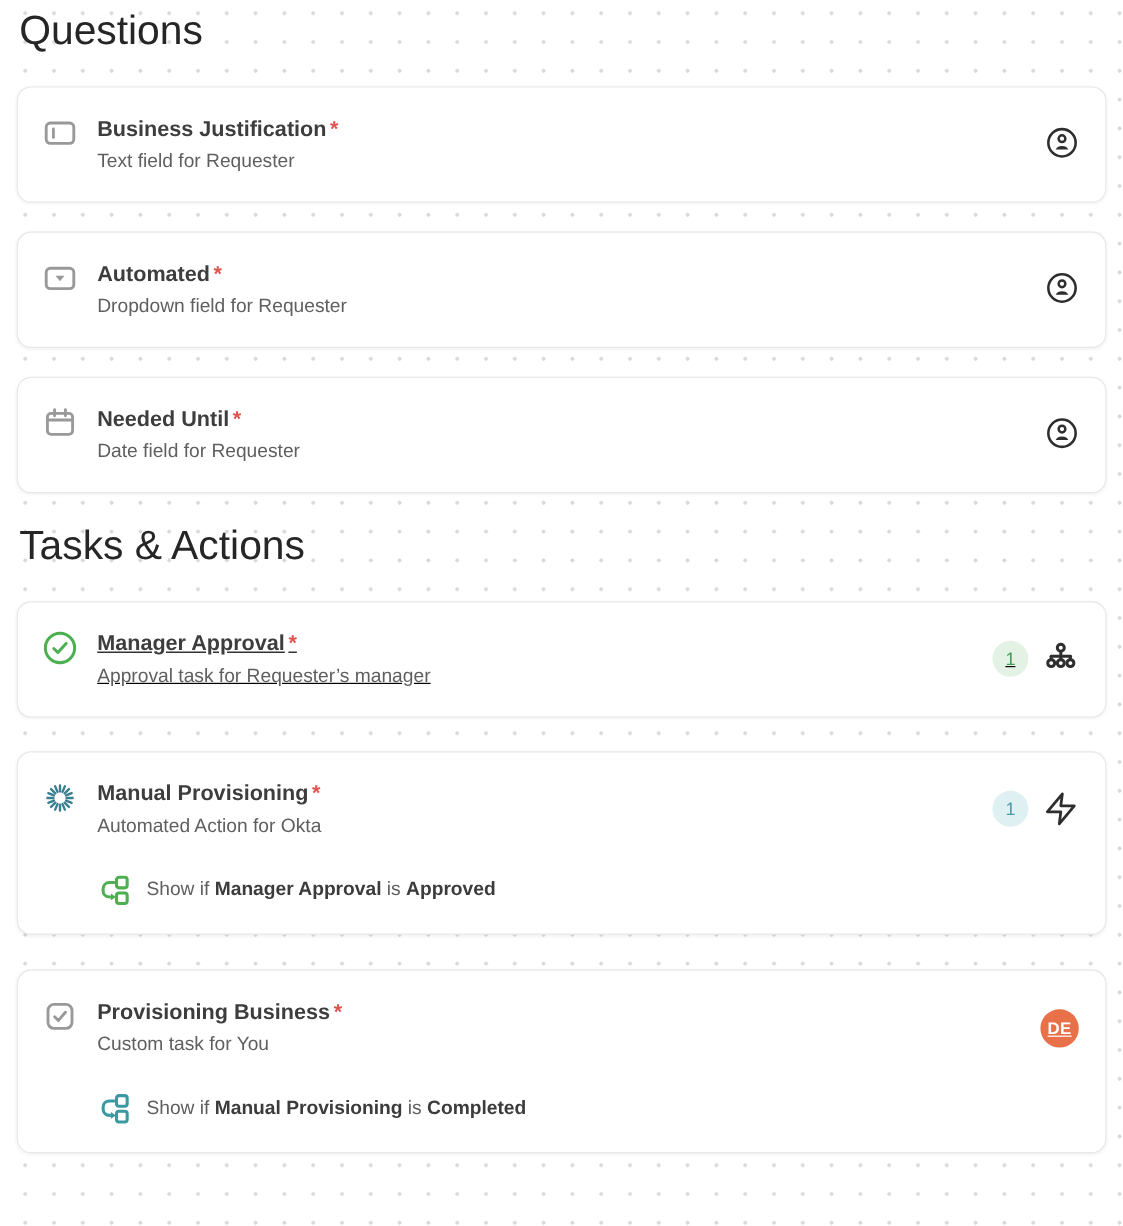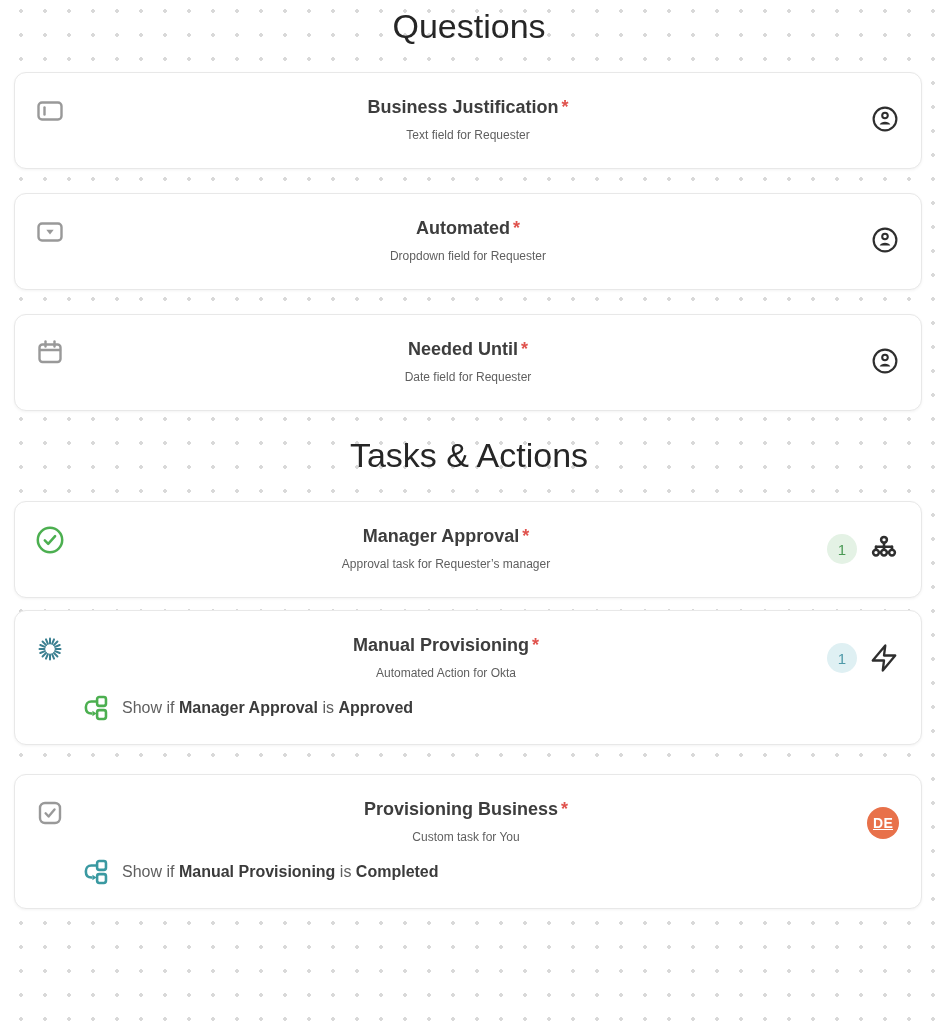--- a/index.html
+++ b/index.html
@@ -11,54 +11,54 @@
   }
   *{box-sizing:border-box;}
   html,body{margin:0;padding:0;}
   body{
     width:936px;height:1022px;overflow:hidden;
     font-family:"Liberation Sans",sans-serif;
     background-color:#ffffff;
     background-image:radial-gradient(circle,var(--dot) 1.6px,transparent 1.8px);
     background-size:24px 24px;background-position:9px -1px;
   }
-  .page{width:936px;height:1022px;padding:0 14px;overflow:hidden;text-align:center;}
+  .page{width:936px;height:1022px;padding:0 14px;overflow:hidden;}
   h1{
     font-size:34px;line-height:40px;font-weight:500;color:var(--heading);
     margin:6px 0 26px 2px;letter-spacing:0;
   }
   h1.second{}
   .card{
     background:#ffffff;border:1px solid var(--card-border);border-radius:12px;
     box-shadow:0 1px 3px rgba(0,0,0,0.05);
     padding:22px 22px 22px 20px;margin-bottom:24px;
     display:flex;align-items:flex-start;
   }
-  .card.mb28{margin-bottom:12px;}
+  .card.mb28{margin-bottom:28px;text-decoration:underline;}
   .card.mb29{margin-bottom:29px;}
   .left-icon{flex:0 0 30px;height:30px;margin-right:16px;margin-top:1px;}
   .left-icon svg{display:block;width:30px;height:30px;}
   .card-main{flex:1 1 auto;min-width:0;}
   .title-row{font-size:18px;line-height:24px;font-weight:600;color:var(--title);}
   .asterisk{color:var(--asterisk);font-weight:600;margin-left:3px;}
-  .subtitle{font-size:12px;line-height:22px;color:var(--subtitle);margin-top:5px;}
+  .subtitle{font-size:16px;line-height:22px;color:var(--subtitle);margin-top:5px;}
   .card-right{display:flex;align-items:center;gap:12px;margin-top:10px;margin-left:16px;flex:0 0 auto;}
   .badge{
     width:30px;height:30px;border-radius:50%;display:inline-flex;align-items:center;justify-content:center;
     font-size:15px;font-weight:500;
   }
   .badge.green{background:var(--green-badge-bg);color:var(--green-badge-text);}
   .badge.teal{background:var(--teal-badge-bg);color:var(--teal-badge-text);}
   .avatar{
     width:32px;height:32px;border-radius:50%;background:var(--avatar-bg);color:var(--avatar-text);
     display:inline-flex;align-items:center;justify-content:center;font-size:14px;font-weight:700;letter-spacing:.3px;text-decoration:underline;
   }
   .right-glyph svg{display:block;width:30px;height:30px;}
   .person-glyph svg{display:block;width:28px;height:28px;}
-  .condition{display:flex;align-items:center;gap:13px;margin-top:10px;}
+  .condition{display:flex;align-items:center;gap:13px;margin-top:28px;}
   .cond-icon{width:28px;height:28px;flex:0 0 28px;}
   .cond-icon.green{color:var(--green);}
   .cond-icon.teal{color:var(--teal);}
   .cond-text{font-size:16px;line-height:22px;color:var(--subtitle);}
   .cond-text b{color:#3b3b3b;font-weight:600;}
   .gray-ic{color:var(--icon-gray);}
   .dark-ic{color:var(--icon-dark);}
   .green-ic{color:var(--green);}
   .okta-ic{color:var(--okta-teal);}
 </style>

